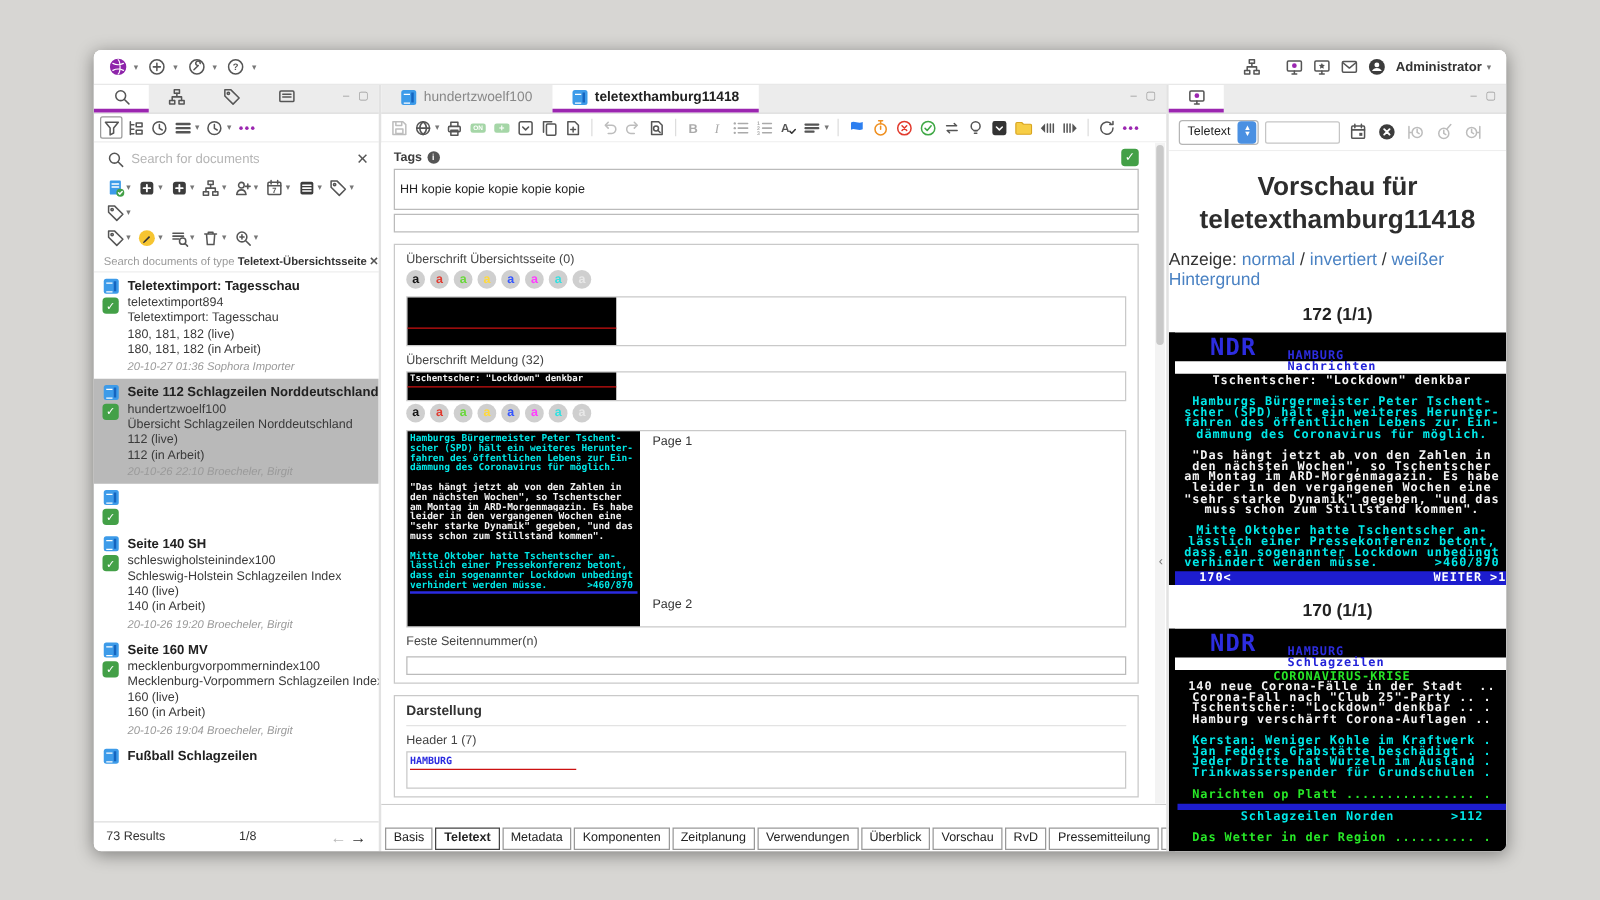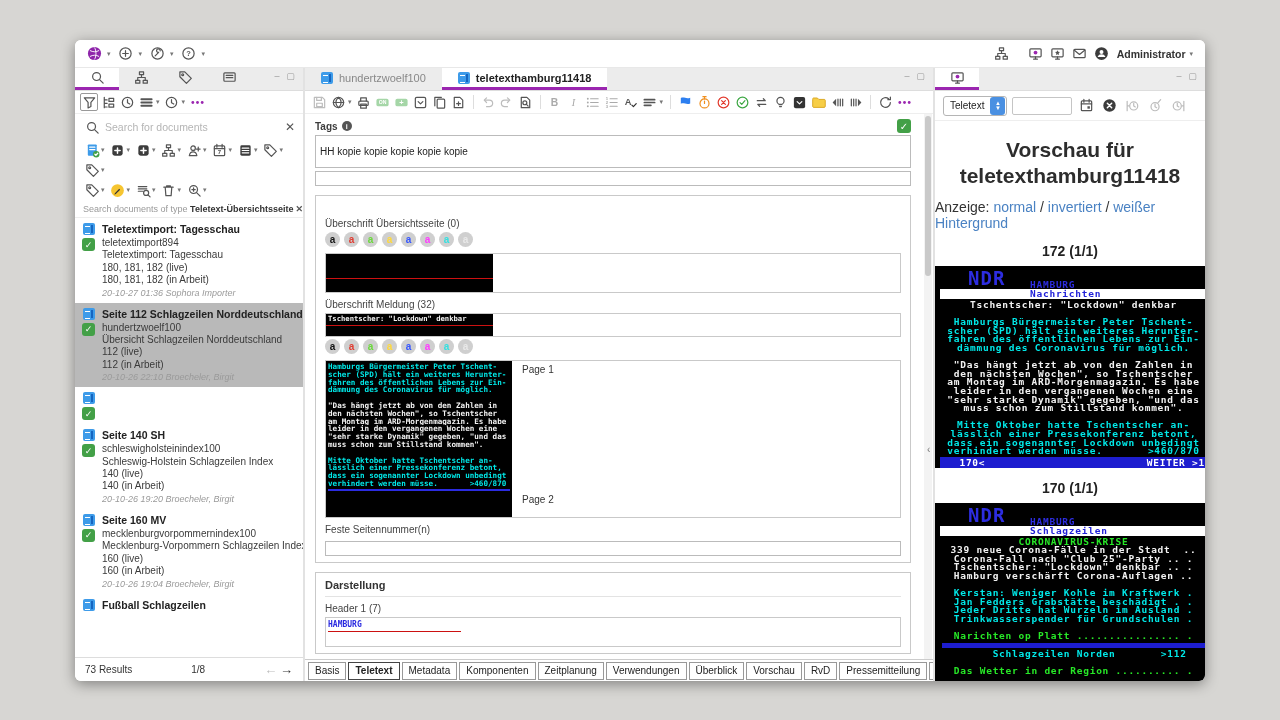--- a/index.html
+++ b/index.html
@@ -71,21 +71,21 @@
   .pal{width:15px;height:15px;border-radius:50%;background:#cfcfcf;display:flex;align-items:center;justify-content:center;font-size:10px;font-weight:bold;cursor:pointer}
   .frow{border:1px solid #c9c9c9;background:#fff;position:relative;display:flex}
   .tt{font-family:"DejaVu Sans Mono",monospace;font-weight:bold}
   .ttedit{background:#000;position:relative;flex:none}
   .redline{position:absolute;left:0;right:0;border-top:1px solid #cc1111}
   .eln{height:7.8px;font-size:7.6px;line-height:7.8px;white-space:pre;overflow:hidden}
   .c-white{color:#f2f2f2}.c-cyan{color:#00e8e8}.c-green{color:#27e827}
   .bluebar{background:#1d1dcf;height:5px;margin:2px 0}
   .page-label{position:absolute;left:196px;font-size:10px;color:#333}
   .ttsep{height:2px;background:#2b2be0;margin-top:1px}
-  .btabs{height:22px;border-top:1px solid #ccc;display:flex;align-items:center;padding:1px 3px;background:#fff;flex:none}
+  .btabs{height:38px;border-top:1px solid #ccc;display:flex;align-items:flex-end;padding:1px 3px;background:#fff;flex:none}
   .btab{border:1px solid #999;padding:2px 6px 3px;font-size:10px;color:#222;background:#fff;margin-right:2px;white-space:nowrap;cursor:pointer}
   .btab.active{font-weight:bold;border-color:#444}
   
   .rtoolbar{height:30px;display:flex;align-items:center;gap:5px;padding:0 8px;border-bottom:1px solid #eee;flex:none}
   .sel{display:flex;align-items:center;border:1px solid #b5b5b5;border-radius:3px;height:20px;padding-left:6px;font-size:10px;color:#222;background:#fff;gap:5px}
   .stepper{width:15px;height:18px;background:#4a90e2;border-radius:3px;color:#fff;display:flex;flex-direction:column;align-items:center;justify-content:center;font-size:6px;line-height:5px;margin:0 1px}
   .rinput{width:60px;height:18px;border:1px solid #c5c5c5;border-radius:2px}
   .rcontent{flex:1;overflow:hidden;background:#fff}
   .pv-heading{font-size:21px;font-weight:bold;color:#2d2d2d;line-height:26px;text-align:center;margin-top:16px}
   .anzeige{font-size:14px;color:#333;text-align:left;margin:10px 0 0}
@@ -694,21 +694,21 @@
         </div>
       <div class="ccontent">
         <div class="lblrow">
           <span class="flbl"><span>Tags</span><span class="info-i">i</span></span>
           <span class="gcheck" style="width:14px;height:14px;font-size:10px">✓</span>
         </div>
         <input class="tinput" value="HH kopie kopie kopie kopie kopie" style="">
         <input class="tinput" style="height: 15px;">
 
         <div class="section">
-          <div class="gl" style="margin-top:16px">Überschrift Übersichtsseite (0)</div>
+          <div class="gl" style="margin-top:0">Überschrift Übersichtsseite (0)</div>
           <div class="palette">
               <span class="pal" style="color: rgb(20, 20, 20);">a</span>
               <span class="pal" style="color: rgb(224, 60, 49);">a</span>
               <span class="pal" style="color: rgb(105, 216, 58);">a</span>
               <span class="pal" style="color: rgb(255, 217, 59);">a</span>
               <span class="pal" style="color: rgb(52, 85, 255);">a</span>
               <span class="pal" style="color: rgb(255, 59, 255);">a</span>
               <span class="pal" style="color: rgb(52, 224, 224);">a</span>
               <span class="pal" style="color: rgb(232, 232, 232);">a</span>
             </div>
@@ -894,21 +894,21 @@
             <div class="tt-screen tt">
               <div class="tt-header">
                 <span class="tt-logo">NDR</span>
                 <span class="tt-station">HAMBURG</span>
                 <div class="tt-cyanbar">
                   <span class="tt-section">Schlagzeilen</span>
                 </div>
               </div>
               <div class="tt-body">
                 <div class="pln c-green">CORONAVIRUS-KRISE</div>
-                <div class="pln c-white">339 neue Corona-Fälle in der Stadt  ..</div>
+                <div class="pln c-white">140 neue Corona-Fälle in der Stadt  ..</div>
                 <div class="pln c-white">Corona-Fall nach "Club 25"-Party .. .</div>
                 <div class="pln c-white">Tschentscher: "Lockdown" denkbar .. .</div>
                 <div class="pln c-white">Hamburg verschärft Corona-Auflagen ..</div>
                 <div class="pln c-white"></div>
                 <div class="pln c-cyan">Kerstan: Weniger Kohle im Kraftwerk .</div>
                 <div class="pln c-cyan">Jan Fedders Grabstätte beschädigt . .</div>
                 <div class="pln c-cyan">Jeder Dritte hat Wurzeln im Ausland .</div>
                 <div class="pln c-cyan">Trinkwasserspender für Grundschulen .</div>
                 <div class="pln c-white"></div>
                 <div class="pln c-green">Narichten op Platt ................ .</div>

